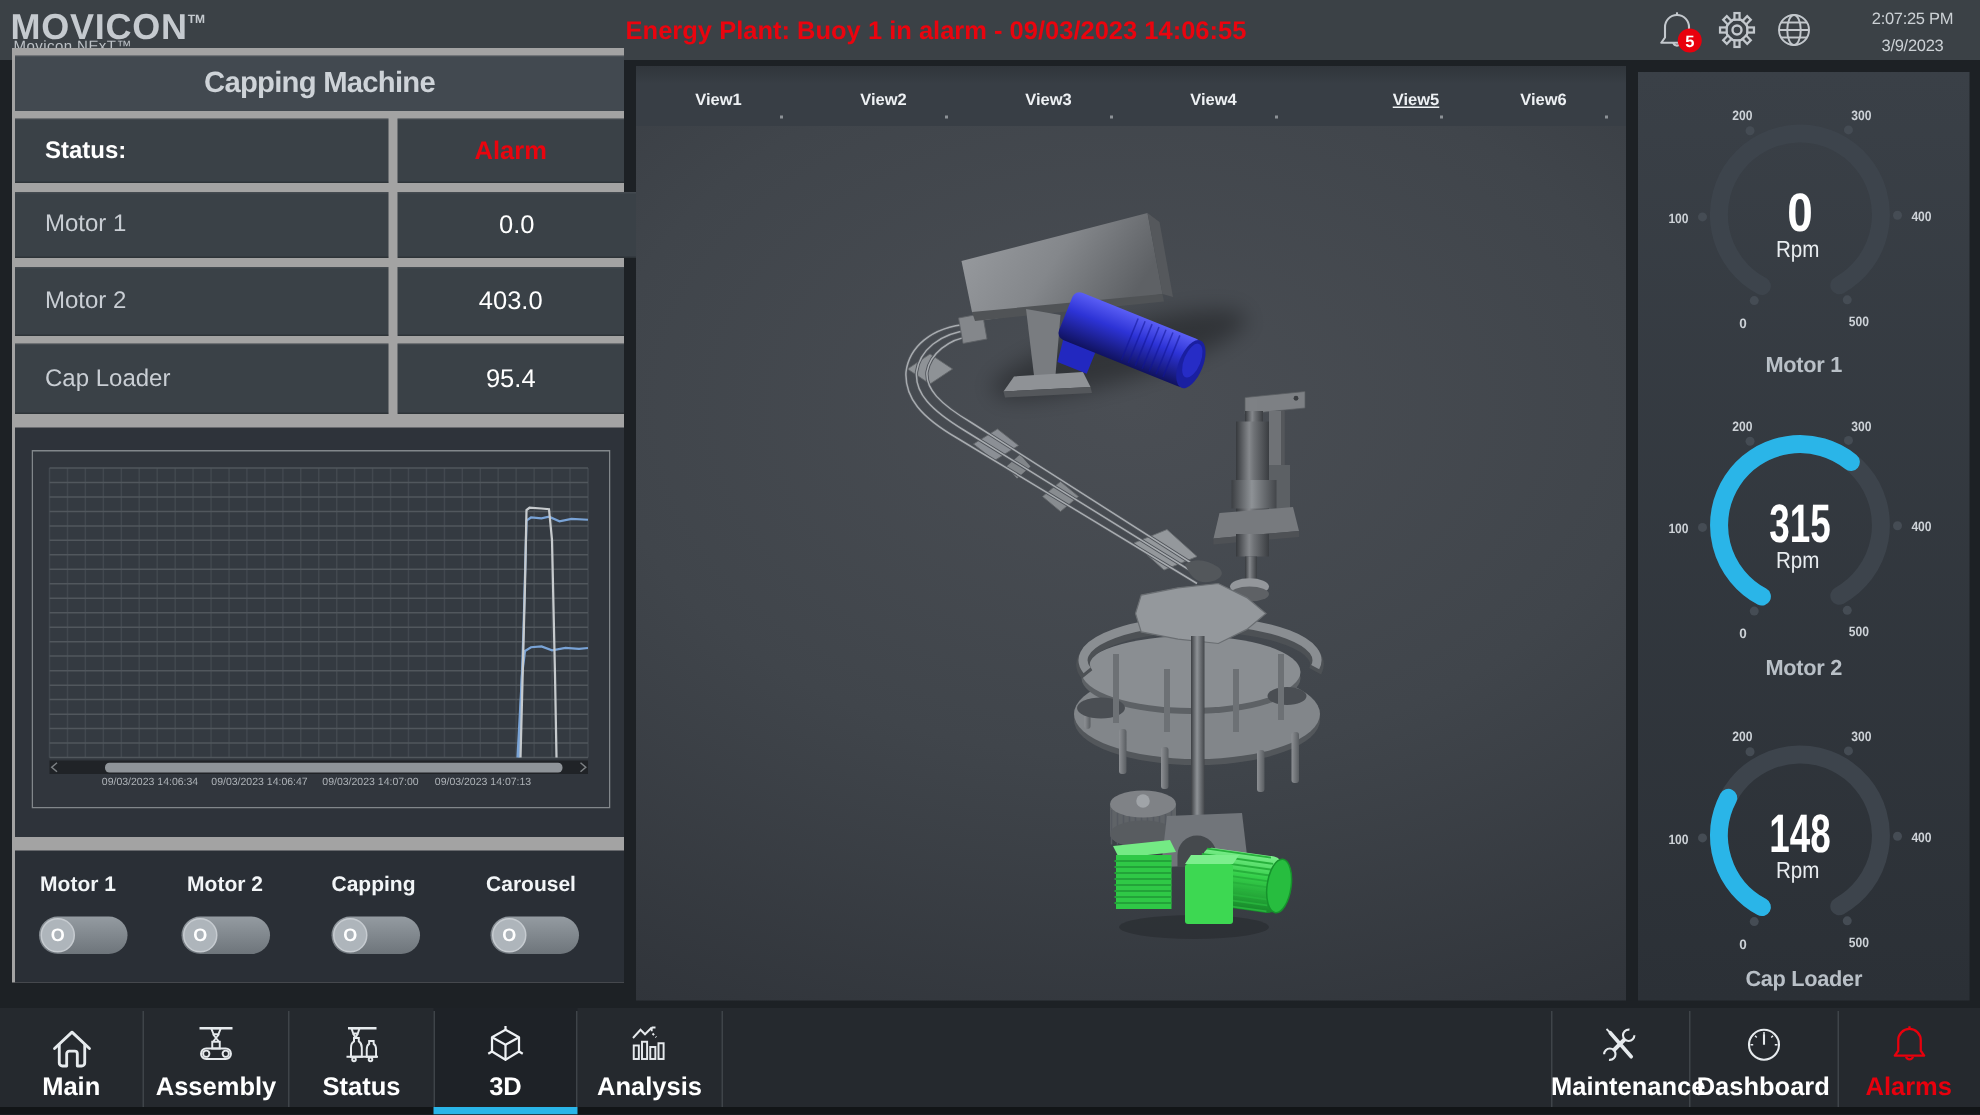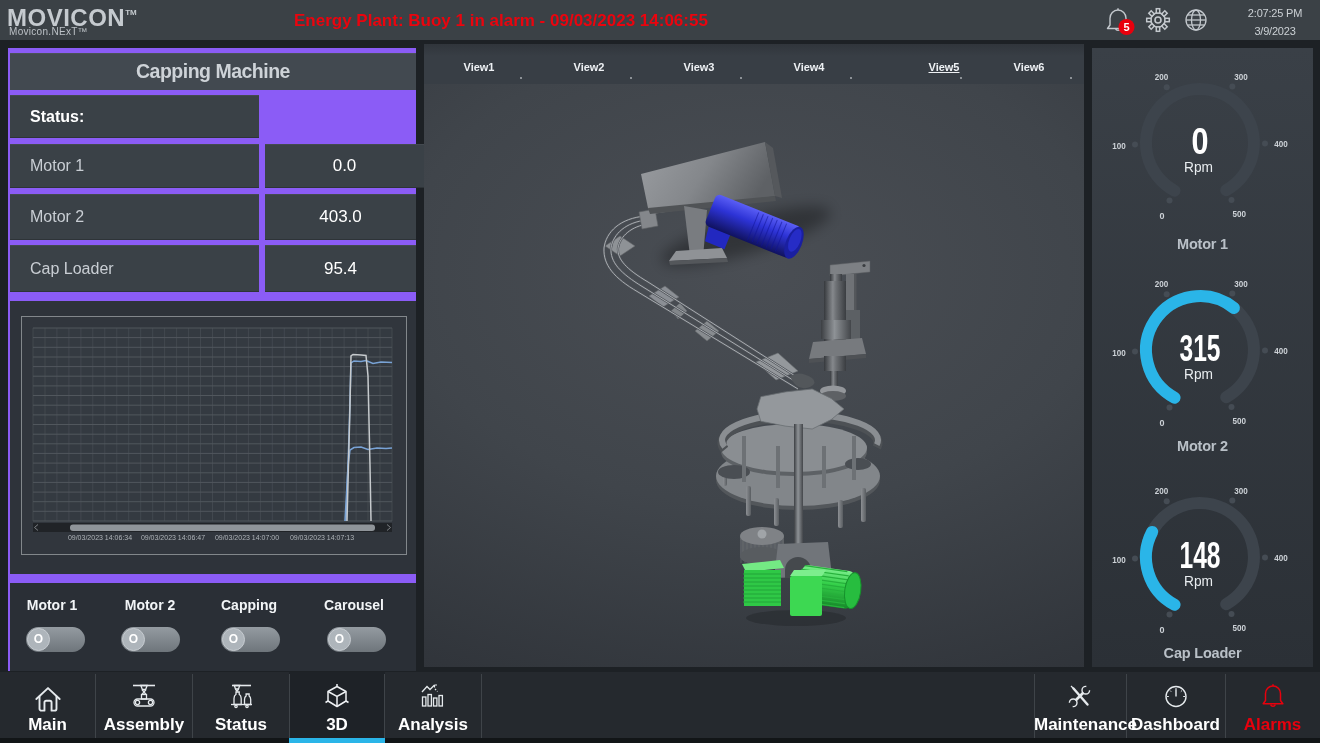--- a/index.html
+++ b/index.html
@@ -3,24 +3,24 @@
 <meta charset="utf-8">
 <style>
 * { margin:0; padding:0; box-sizing:border-box; }
 html,body { width:1320px; height:743px; background:#1d2125; font-family:"Liberation Sans", sans-serif; overflow:hidden; position:relative; }
 .abs { position:absolute; }
 
 #topbar { position:absolute; left:0; top:0; width:1320px; height:40px; background:#3b4146; }
 #logo { position:absolute; left:7px; top:1px; color:#c5cacf; }
 #logo .big { font-size:24px; font-weight:bold; letter-spacing:0.5px; line-height:23px; }
 #logo .sub { position:absolute; left:2px; top:25px; font-size:10px; color:#bcc1c6; letter-spacing:0.3px; white-space:nowrap; }
-#alarmtitle { position:absolute; left:294px; top:11px; width:660px; text-align:left; color:#ea040e; font-size:17px; font-weight:bold; }
+#alarmtitle { position:absolute; left:294px; top:11px; width:660px; text-align:center; color:#ea040e; font-size:17px; font-weight:bold; }
 #clock { position:absolute; left:1230px; top:4px; width:90px; text-align:center; color:#ccd1d5; font-size:11px; letter-spacing:-0.2px; line-height:18px; }
 
-#leftcol { position:absolute; left:8px; top:48px; width:408px; height:623px; background:#8b5cf6; }
+#leftcol { position:absolute; left:8px; top:32px; width:408px; height:623px; background:#a3a3a3; }
 .cell { position:absolute; background:#3a4147; box-shadow: inset 0 1px 0 rgba(255,255,255,0.05), inset 0 -1px 0 rgba(0,0,0,0.2); }
 .cell .lbl { position:absolute; left:20px; top:50%; transform:translateY(-50%); font-size:16px; color:#c9ced4; }
 .cell .val { position:absolute; left:0; width:100%; top:50%; transform:translateY(-50%); text-align:center; font-size:17px; color:#fff; }
 #hdrcell { position:absolute; left:2px; top:5px; width:406px; height:37px; background:#424950; box-shadow: inset 0 1px 0 rgba(255,255,255,0.05); text-align:center; line-height:37px; font-size:19.5px; font-weight:bold; letter-spacing:-0.5px; color:#ced3d8; }
 
 #chartpanel { position:absolute; left:2px; top:253px; width:406px; height:273px; background:#2e333a; }
 .tlabel { position:absolute; top:233px; transform:translateX(-50%); font-size:7px; color:#aeb3b8; white-space:nowrap; }
 
 #togglepanel { position:absolute; left:2px; top:535px; width:406px; height:88px; background:#2a2f36; }
 .tglbl { position:absolute; top:14px; transform:translateX(-50%); font-size:14px; font-weight:bold; color:#f2f5f7; }
@@ -81,20 +81,23 @@
       <line x1="-8.7" y1="-5" x2="8.7" y2="-5"></line>
       <line x1="-8.7" y1="5" x2="8.7" y2="5"></line>
     </g>
   </svg>
   <div id="clock">2:07:25 PM<br>3/9/2023</div>
 </div>
 <div id="leftcol">
   <div id="hdrcell">Capping Machine</div>
   <div class="cell" style="left:2px;top:47px;width:249px;height:43px;">
       <span class="lbl" style="font-weight:bold;color:#fff;">Status:</span>
+    </div>
+  <div class="cell" style="left:257px;top:47px;width:151px;height:43px;">
+      <span class="val" style="color:#ea040e;font-weight:bold;">Alarm</span>
     </div>
   <div class="cell" style="left:2px;top:96px;width:249px;height:44px;">
       <span class="lbl">Motor 1</span>
     </div>
   <div class="cell" style="left:257px;top:96px;width:159px;height:44px;">
       <span class="val">0.0</span>
     </div>
   <div class="cell" style="left:2px;top:146px;width:249px;height:46px;">
       <span class="lbl">Motor 2</span>
     </div>

